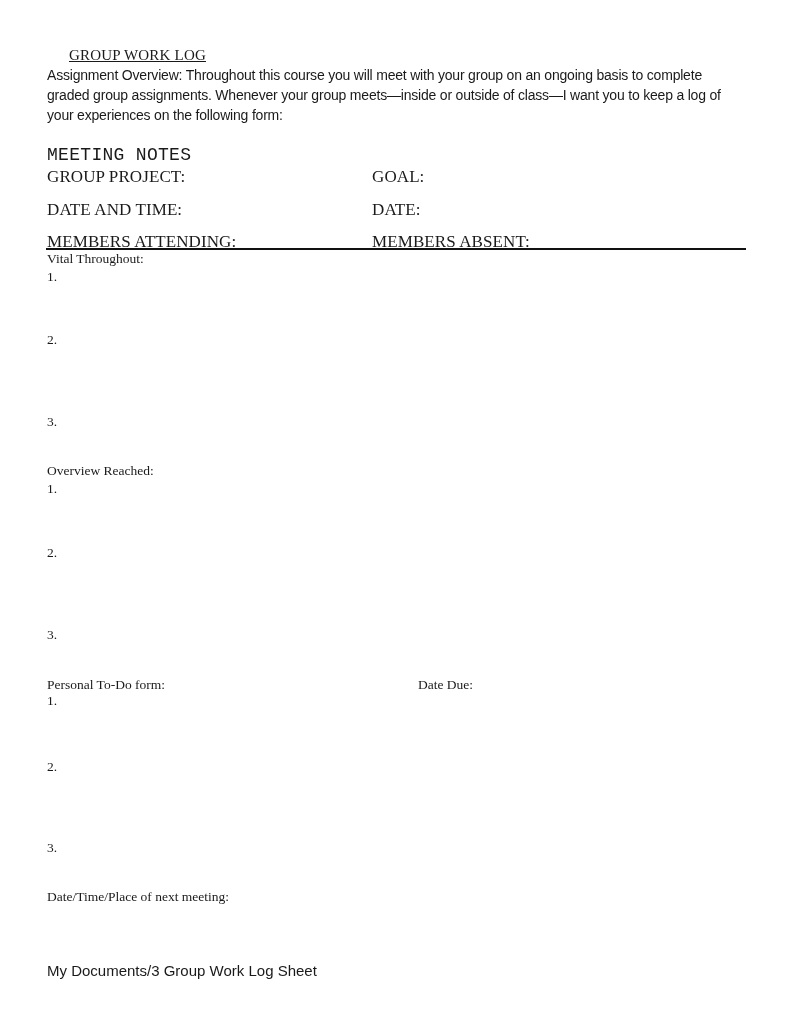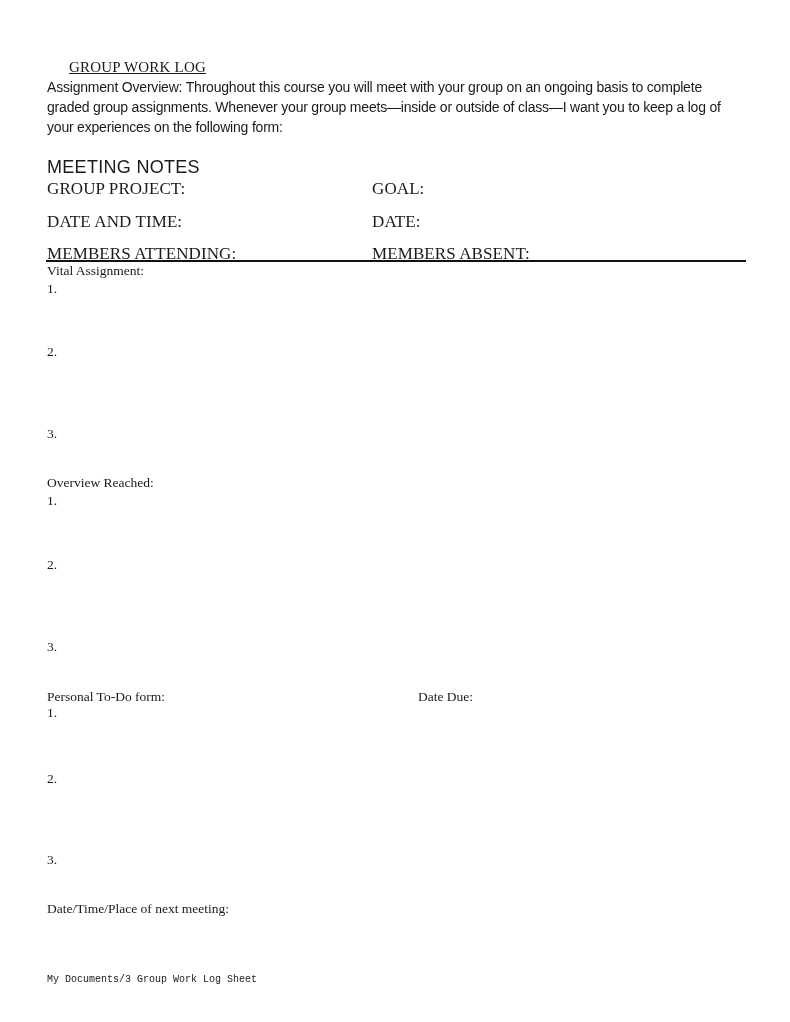--- a/index.html
+++ b/index.html
@@ -1,67 +1,67 @@
 <!DOCTYPE html>
 <html><head>
 <meta charset="utf-8">
 <style>
   html, body { margin: 0; padding: 0; background: #ffffff; }
   body { width: 790px; height: 1022px; position: relative; overflow: hidden; color: #1a1a1a; }
-  .abs { position: absolute; white-space: nowrap; margin-top: 12px; }
+  .abs { position: absolute; white-space: nowrap; }
   .title {
     left: 69px; top: 47px;
     font-family: "Liberation Serif", serif; font-size: 15px;
     text-decoration: underline; letter-spacing: 0.2px;
   }
   .overview {
     left: 47px; top: 65px; width: 700px;
     font-family: "Liberation Sans", sans-serif; font-size: 14px; line-height: 20px;
     white-space: normal; letter-spacing: -0.2px;
   }
   .heading {
     left: 47px; top: 145px;
-    font-family: Liberation Sans, sans-serif; font-size: 18px; letter-spacing: 0.3px;
+    font-family: Liberation Mono, monospace; font-size: 18px; letter-spacing: 0.3px;
   }
   .field {
     font-family: "Liberation Serif", serif; font-size: 17px; letter-spacing: 0.1px;
   }
   .rule {
     left: 46px; top: 248px; width: 700px; height: 2px; background: #111;
   }
   .label {
     font-family: "Liberation Serif", serif; font-size: 13.5px;
   }
   .num {
     font-family: "Liberation Serif", serif; font-size: 13.5px;
   }
   .footer {
     left: 47px; top: 962px;
-    font-family: Liberation Mono, monospace; font-size: 10px;
+    font-family: Liberation Sans, sans-serif; font-size: 15px;
   }
 </style>
 </head>
 <body>
 
 <div>
   <div class="abs title">GROUP WORK LOG</div>
   <div class="abs overview">Assignment Overview:  Throughout this course you will meet with your group on an ongoing basis to complete graded group assignments.  Whenever your group meets—inside or outside of class—I want you to keep a log of your experiences on the following form:</div>
 
   <div class="abs heading">MEETING NOTES</div>
 
   <div class="abs field" style="left:47px; top:167px;">GROUP PROJECT:</div>
   <div class="abs field" style="left:372px; top:167px;">GOAL:</div>
   <div class="abs field" style="left:47px; top:200px;">DATE AND TIME:</div>
   <div class="abs field" style="left:372px; top:200px;">DATE:</div>
   <div class="abs field" style="left:47px; top:232px;">MEMBERS ATTENDING:</div>
   <div class="abs field" style="left:372px; top:232px;">MEMBERS ABSENT:</div>
 
   <div class="abs rule"></div>
 
-  <div class="abs label" style="left:47px; top:251px;">Vital Assignment:</div>
+  <div class="abs label" style="left:47px; top:251px;">Vital Throughout:</div>
   <div class="abs num" style="left:47px; top:269px;">1.</div>
   <div class="abs num" style="left:47px; top:332px;">2.</div>
   <div class="abs num" style="left:47px; top:414px;">3.</div>
 
   <div class="abs label" style="left:47px; top:463px;">Overview Reached:</div>
   <div class="abs num" style="left:47px; top:481px;">1.</div>
   <div class="abs num" style="left:47px; top:545px;">2.</div>
   <div class="abs num" style="left:47px; top:627px;">3.</div>
 
   <div class="abs label" style="left:47px; top:677px;">Personal To-Do form:</div>

